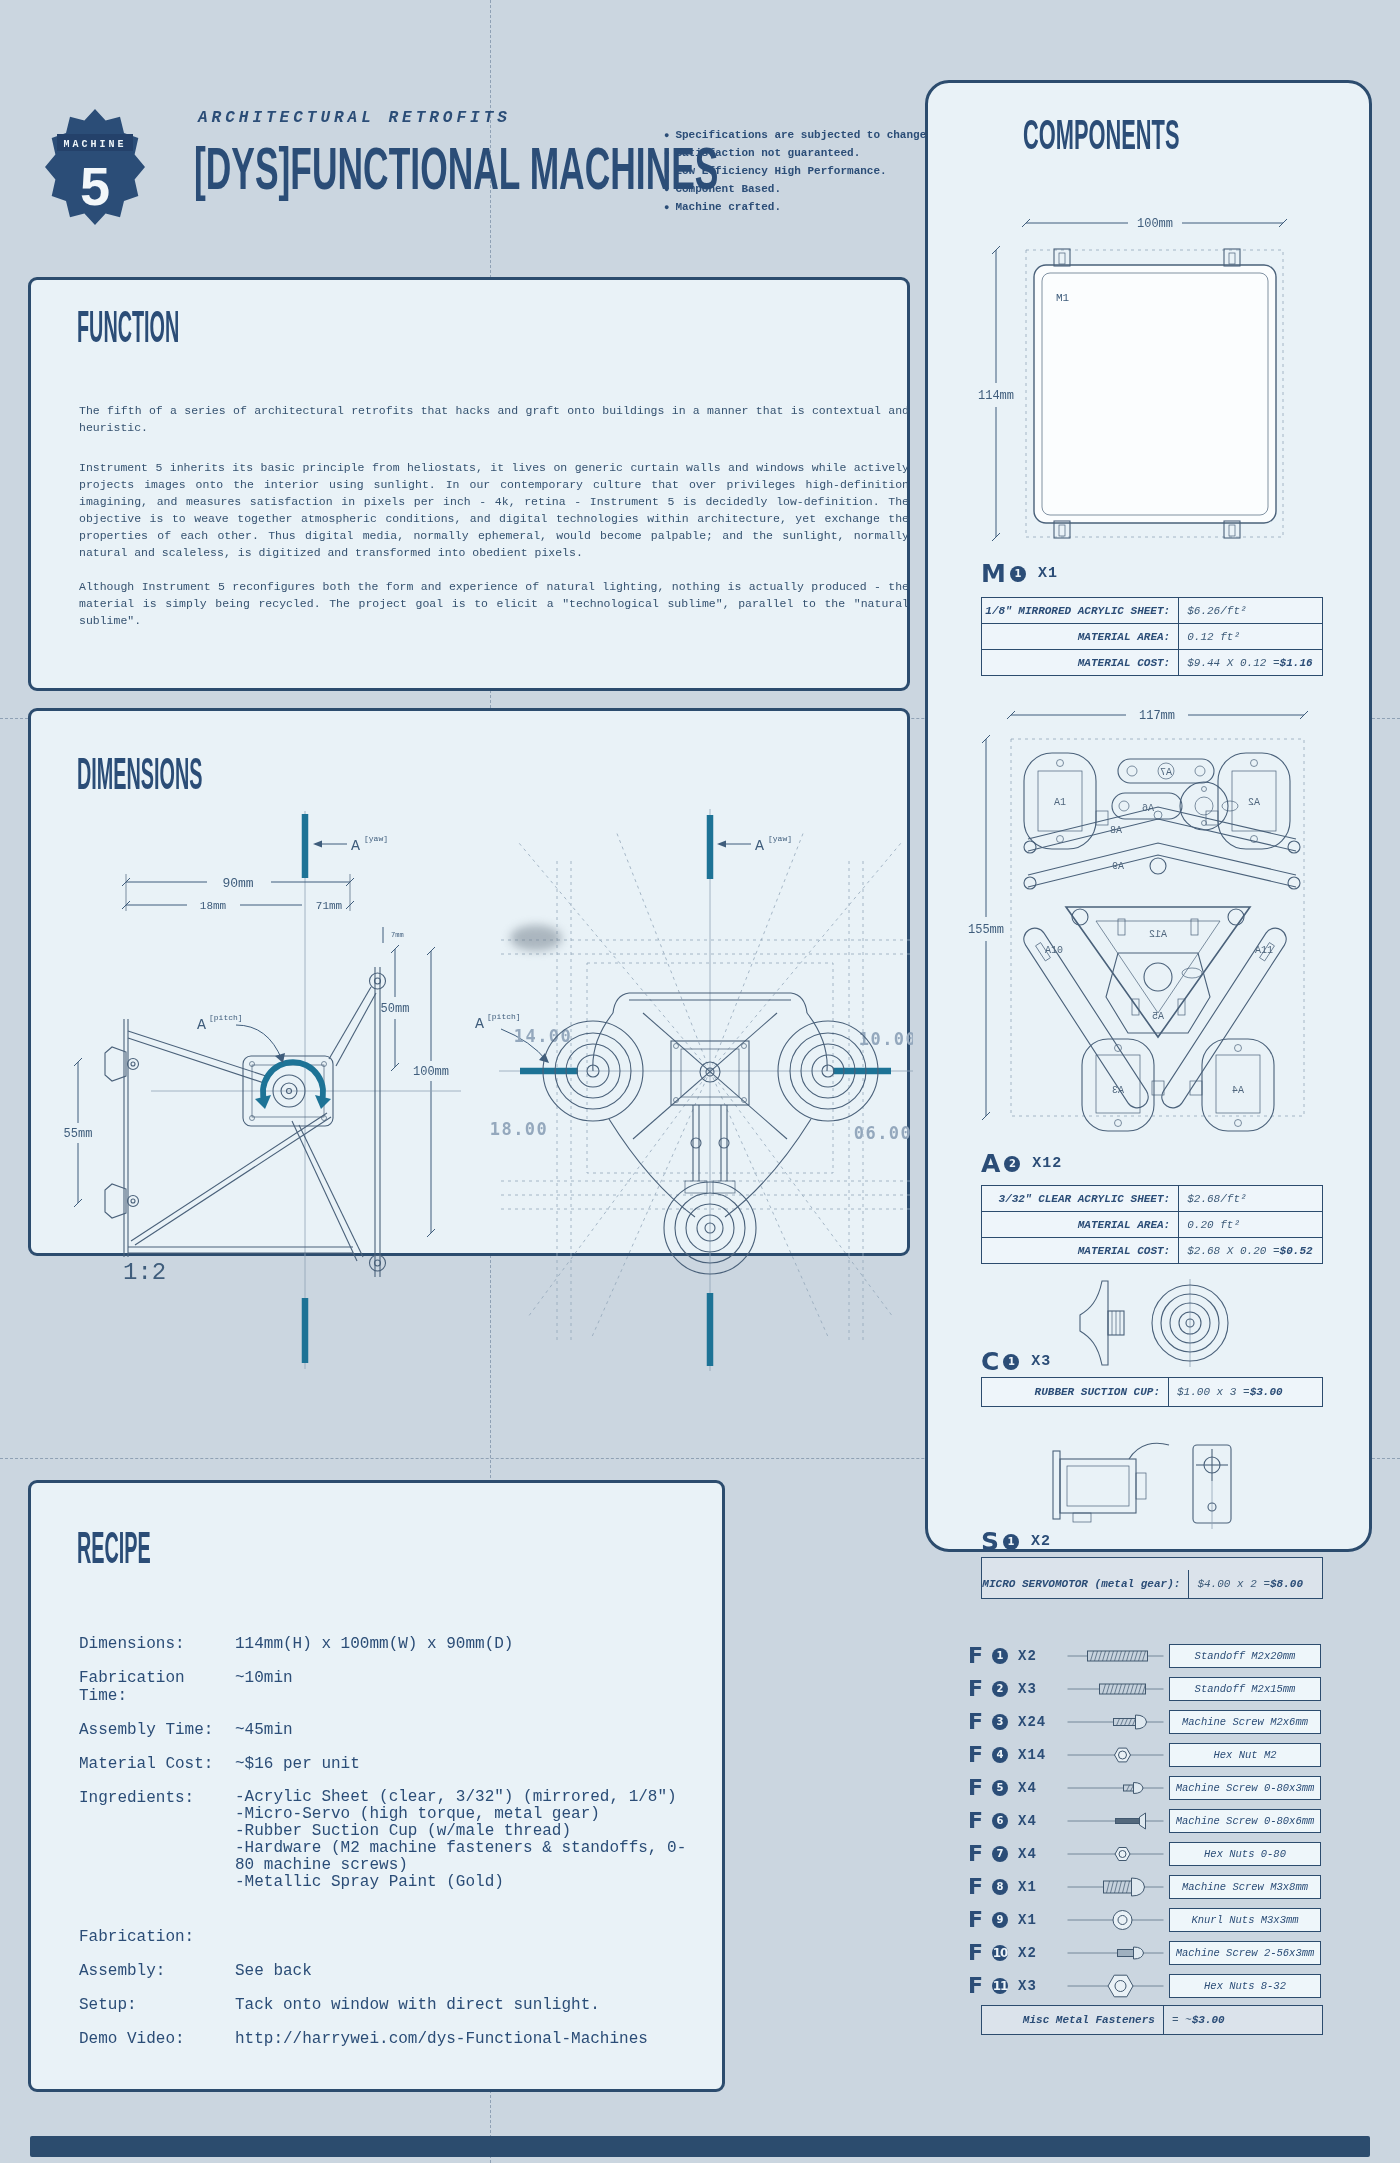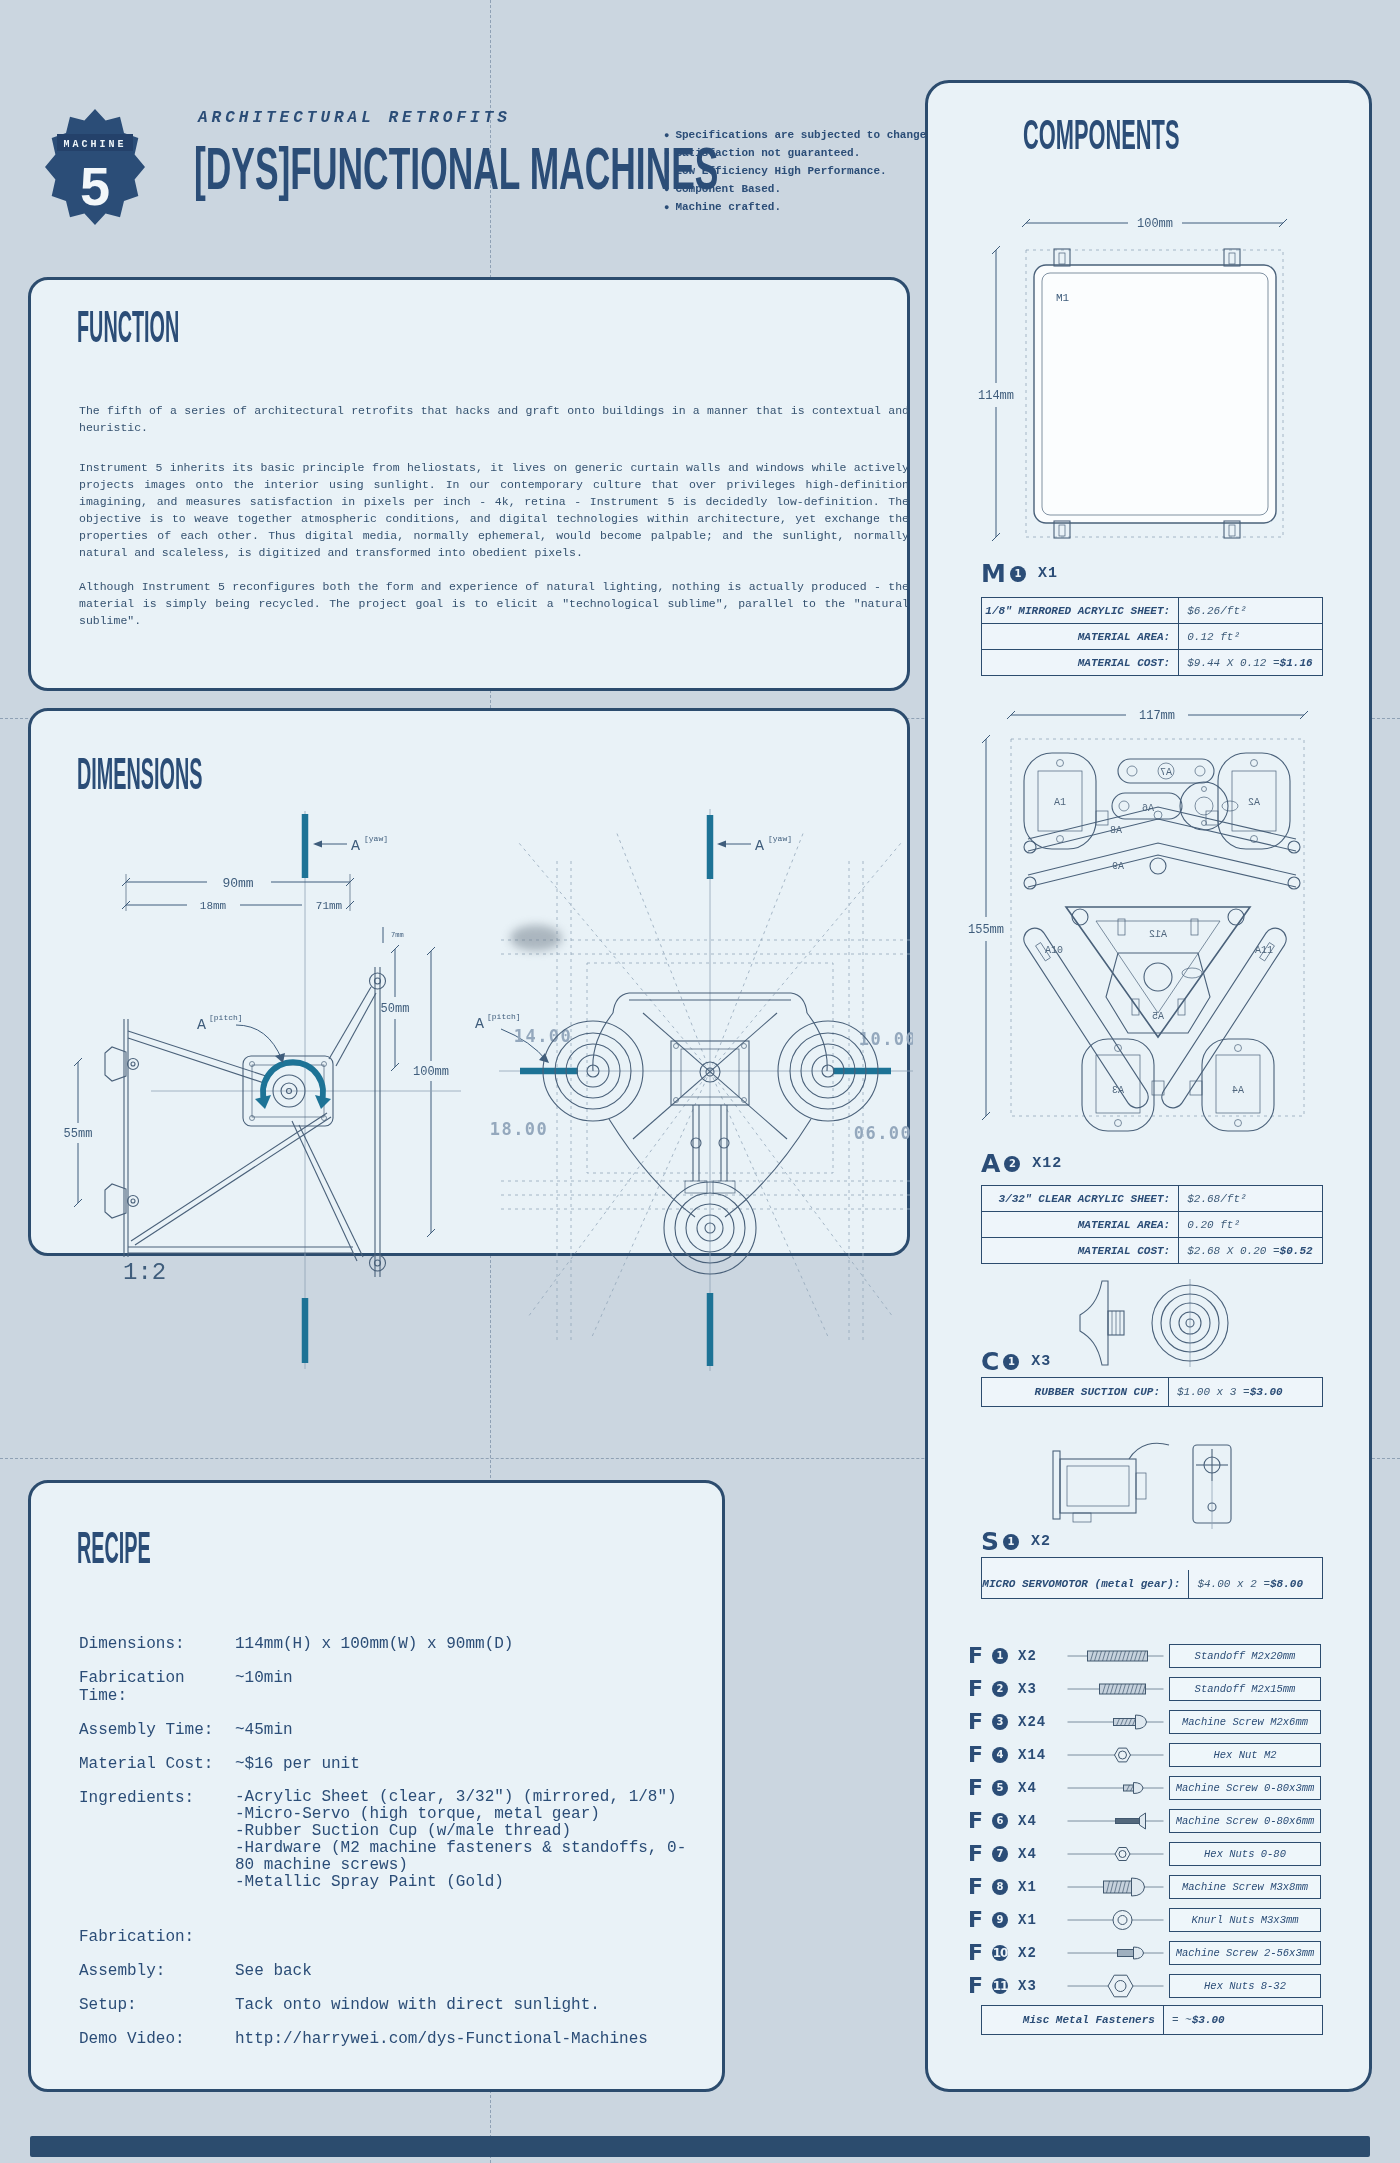--- a/index.html
+++ b/index.html
@@ -2,21 +2,21 @@
 <html><head>
 <meta charset="utf-8">
 <style>
   html,body{margin:0;padding:0;background:#b9c5d1;}
   .page{position:relative;width:1400px;height:2163px;background:#cbd6e0;overflow:hidden;
         font-family:"Liberation Mono","DejaVu Sans Mono",monospace;color:#2b4d77;}
   .regline{position:absolute;pointer-events:none;}
   .regline.v{border-left:1px dashed rgba(44,76,110,.38);width:0;top:0;height:2163px;}
   .regline.h{border-top:1px dashed rgba(44,76,110,.38);height:0;left:0;width:1400px;}
 
-  .panel{position:absolute;background:#e9f2f7;border:3px solid #2c4c6e;border-radius:20px;box-sizing:border-box;}
+  .panel{position:absolute;background:#e9f2f7;border:3px solid #2c4c6e;border-radius:9px;box-sizing:border-box;}
   .panel-title{position:absolute;font-family:"Liberation Sans","DejaVu Sans",sans-serif;font-weight:700;
         color:#2b4d77;white-space:nowrap;transform-origin:0 50%;}
 
   
   .badge{position:absolute;left:45px;top:106px;width:100px;height:122px;}
   .kicker{position:absolute;left:198px;top:109px;font-weight:700;font-size:16px;letter-spacing:4px;font-style:italic;}
   .big-title{position:absolute;left:194px;top:140px;font-family:"Liberation Sans","DejaVu Sans",sans-serif;
         font-weight:700;font-size:59px;line-height:1;transform:scaleX(.60);transform-origin:0 0;white-space:nowrap;}
   .notes{position:absolute;left:664px;top:127px;margin:0;padding:0;list-style:none;width:270px;}
   .note-item{font-size:11px;font-weight:700;line-height:17px;display:flex;align-items:baseline;}
@@ -351,21 +351,21 @@
           <div class="recipe-label">Setup:</div>
           <div class="recipe-value">Tack onto window with direct sunlight.</div>
         </div>
         <div class="recipe-row">
           <div class="recipe-label">Demo Video:</div>
           <div class="recipe-value">http://harrywei.com/dys-Functional-Machines</div>
         </div>
       </div>
   </section>
 
-  <aside class="panel" style="left:925px;top:80px;width:447px;height:2012px;border-radius:24px;">
+  <aside class="panel" style="left:925px;top:80px;width:447px;height:1472px;border-radius:24px;">
     <div class="panel-title" style="left:95px;top:28px;font-size:42px;transform:scaleX(.52);">COMPONENTS</div>
 
     <svg class="fig" style="left:40px;top:122px;width:330px;height:348px" viewBox="0 0 330 348">
       <line class="dim" x1="58" y1="18" x2="160" y2="18"></line>
         <line class="dim" x1="214" y1="18" x2="315" y2="18"></line>
       <line class="dim" x1="54" y1="22" x2="62" y2="14"></line>
         <line class="dim" x1="311" y1="22" x2="319" y2="14"></line>
       <text class="dimlbl" x="187" y="22" text-anchor="middle" style="font-size:12px">100mm</text>
       <line class="dim" x1="28" y1="45" x2="28" y2="178"></line>
         <line class="dim" x1="28" y1="202" x2="28" y2="332"></line>

